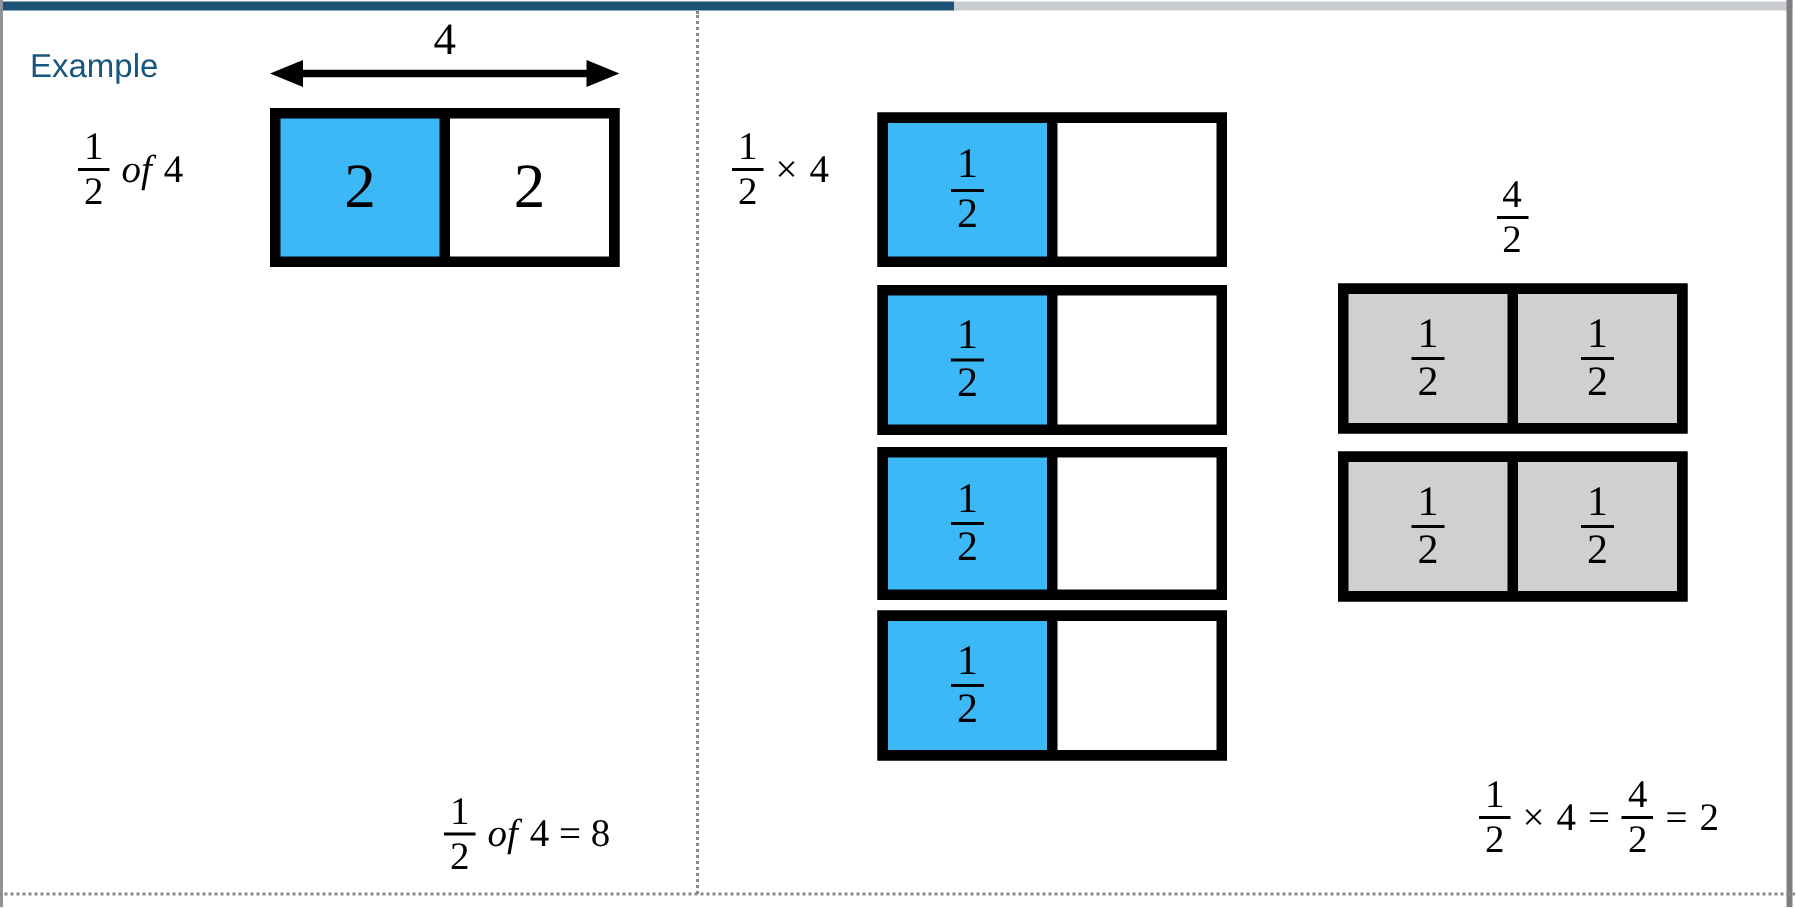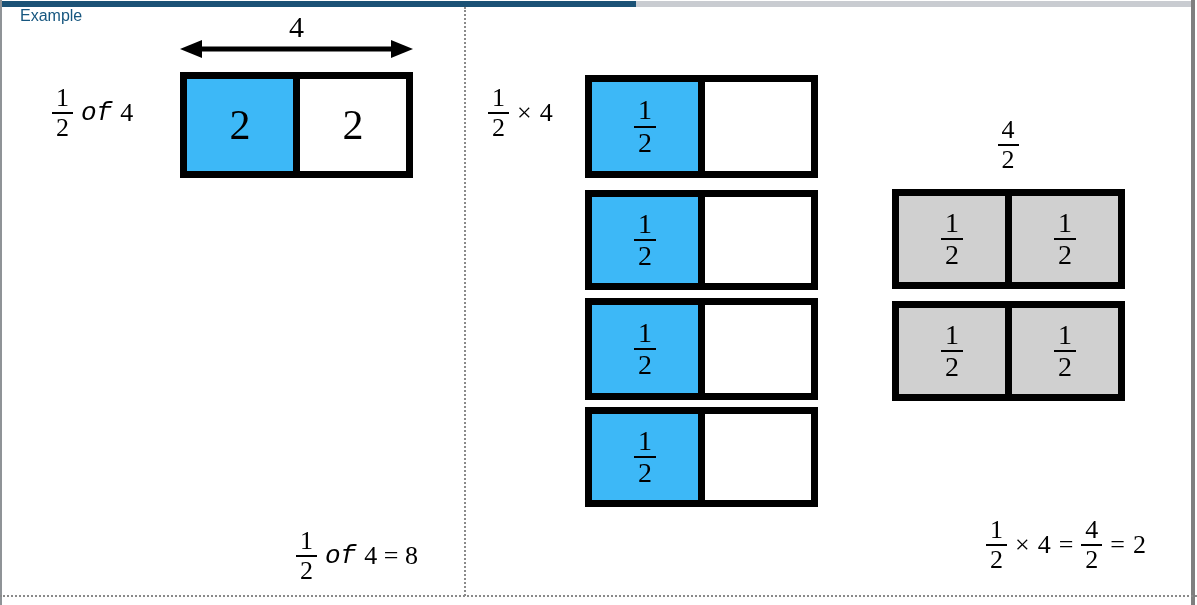--- a/index.html
+++ b/index.html
@@ -13,36 +13,36 @@
   }
   
   .left-edge{position:absolute;left:0;top:0;width:2px;height:605px;background:#8f9397;}
   .top-strip-blue{position:absolute;left:2px;top:1px;width:634px;height:6px;background:#1b5276;}
   .top-strip-gray{position:absolute;left:636px;top:1px;width:559px;height:6px;background:#c9ccd1;}
   .right-edge{position:absolute;right:2px;top:0;width:4px;height:605px;background:#7f7f7f;}
   .v-divider{position:absolute;left:464px;top:7px;height:589px;width:0;border-left:2px dotted #8a8a8a;}
   .h-divider{position:absolute;left:0;top:595px;width:1197px;height:0;border-top:2px dotted #8a8a8a;}
 
   .example-label{
-    position:absolute;left:20px;top:7px;
+    position:absolute;left:20px;top:31px;
     font-family:"Liberation Sans",sans-serif;
-    font-size:16px;color:#16567f;
+    font-size:22px;color:#16567f;
   }
 
   
   .frac{display:inline-flex;flex-direction:column;align-items:center;line-height:1.08;}
   .frac .den{border-top:2px solid #000;}
   .frac .num,.frac .den{padding:0 4px;}
 
   
   .expr{
     position:absolute;display:flex;align-items:center;gap:8px;
     font-size:26px;white-space:nowrap;
   }
-  .it{font-style:italic;font-family:Liberation Mono, monospace;}
+  .it{font-style:italic;}
 
   
   .bar{
     position:absolute;display:flex;gap:7px;
     border:7px solid #000;background:#000;
     box-sizing:border-box;
   }
   .cell{flex:1;display:flex;align-items:center;justify-content:center;background:#fff;}
   .cell.blue{background:#3db8f7;}
   .cell.gray{background:#d0d0d0;}

